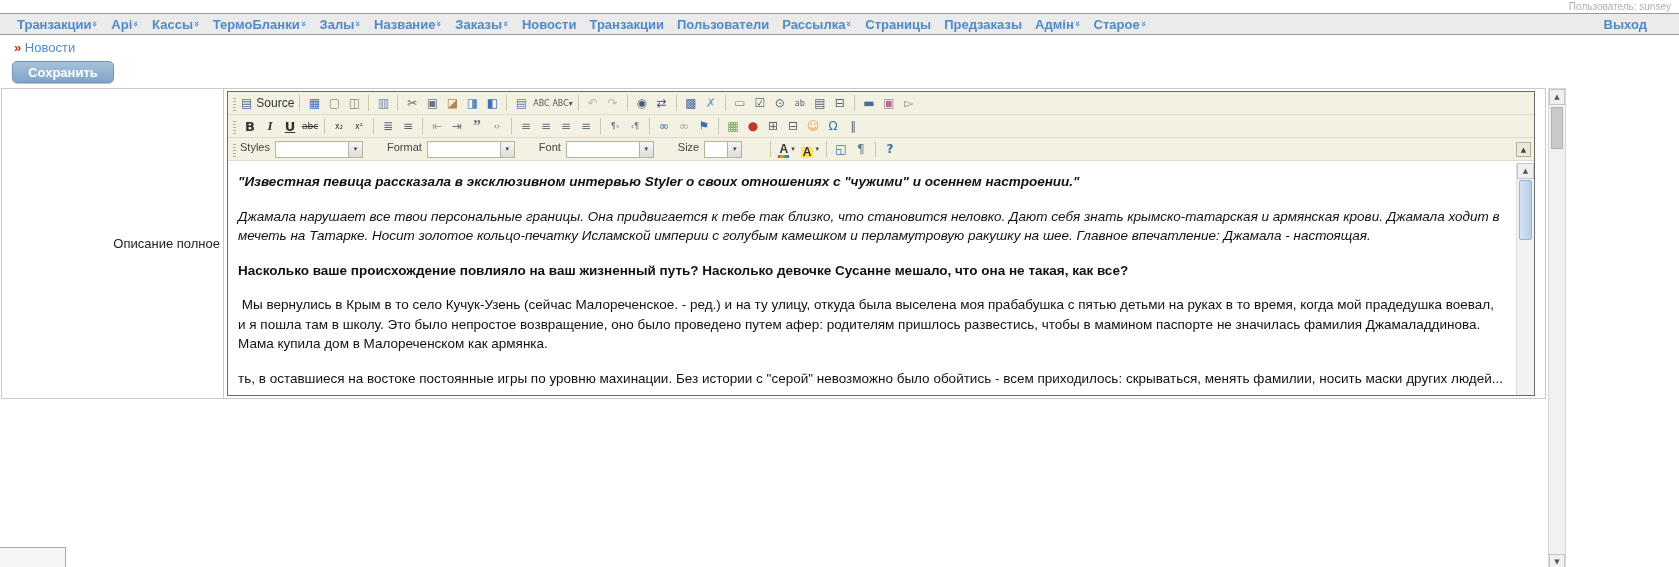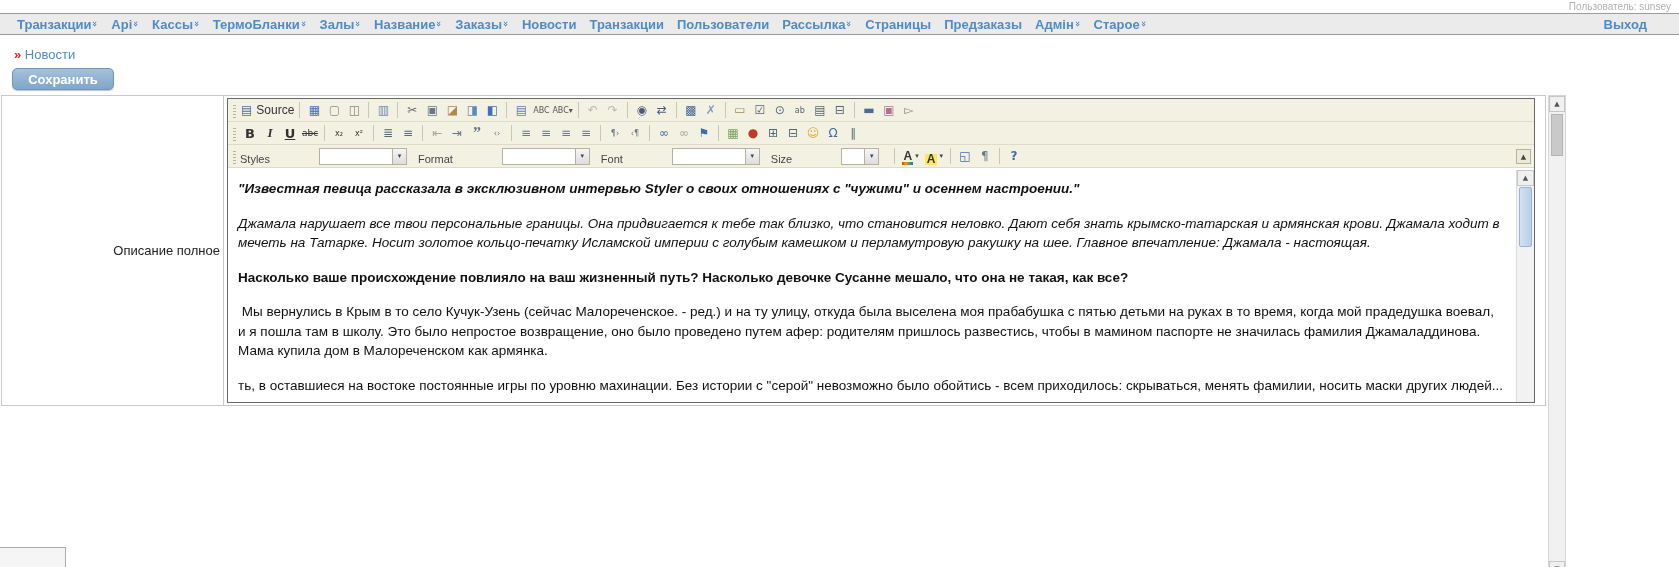--- a/index.html
+++ b/index.html
@@ -11,21 +11,21 @@
   
   .userbar{height:13px;text-align:right;padding:1px 8px 0 0;font-size:10px;color:#b0b0b0;}
   
   .navbar{height:22px;background:#ebebeb;border-top:1px solid #9b9b9b;border-bottom:1px solid #9b9b9b;
     display:flex;align-items:center;padding:0 32px 0 17px;}
   .nav-items{display:flex;gap:13px;align-items:center;flex:1;white-space:nowrap;}
   .nav-item{color:#4e8bc9;font-weight:bold;font-size:13px;cursor:pointer;display:inline-flex;align-items:center;}
   .chev{display:inline-block;transform:rotate(90deg);font-size:9px;margin-left:1px;font-family:"DejaVu Sans",sans-serif;}
   .logout{color:#4e8bc9;font-weight:bold;font-size:13px;cursor:pointer;}
   
-  .breadcrumb{margin:12px 0 0 14px;font-size:13px;height:15px;}
+  .breadcrumb{margin:5px 0 0 14px;font-size:13px;height:15px;}
   .bc-arrow{color:#cc2a2a;font-weight:bold;}
   .bc-link{color:#4e8bc9;cursor:pointer;}
   
   .savebar{margin:6px 0 5px 12px;height:22px;}
   .save-btn{min-width:102px;height:22px;border:1px solid #7296b8;border-radius:5px;
     background:linear-gradient(#a6c1db,#7fa6c9);color:#fff;font-weight:bold;font-size:13px;
     font-family:inherit;cursor:pointer;box-shadow:0 1px 1px rgba(0,0,0,.25);}
   
   .form-panel{position:relative;height:483px;overflow:hidden;width:1568px;}
   table.form{border-collapse:collapse;width:1545px;table-layout:fixed;margin-left:1px;}
@@ -78,21 +78,21 @@
     border-radius:2px;font-size:12px;cursor:pointer;font-family:"DejaVu Sans",sans-serif;flex:none;}
   .tbtn.small{font-size:8px;letter-spacing:0;}
   .tbtn.b{font-weight:bold;font-size:13px;}
   .tbtn.i{font-style:italic;font-weight:bold;font-family:"Liberation Serif",serif;font-size:13px;}
   .tbtn.u{text-decoration:underline;font-weight:bold;font-size:13px;}
   .tbtn.strike{text-decoration:line-through;font-size:9px;}
   .tbtn.quo{font-family:"Liberation Serif",serif;font-weight:bold;font-size:16px;line-height:10px;}
   .tsep{width:1px;height:16px;background:#c9c6b2;margin:0 4px;flex:none;}
   .source-label{font-size:12px;color:#333;margin-left:4px;font-family:Liberation Sans, sans-serif;}
   
-  .ddl{display:flex;align-items:flex-end;margin-right:11px;flex:none;gap:44px;}
+  .ddl{display:flex;align-items:flex-start;margin-right:24px;flex:none;}
   .ddl-label{font-size:11px;color:#444;margin-right:5px;}
   .ddl-box{width:88px;height:17px;background:#fff;border:1px solid #b5b29e;position:relative;cursor:pointer;}
   .ddl-box.sz{width:38px;}
   .ddl-arrow{position:absolute;right:0;top:0;width:14px;height:100%;background:linear-gradient(#f6f6f6,#ddd);
     border-left:1px solid #b5b29e;font-size:7px;display:flex;align-items:center;justify-content:center;color:#444;
     font-family:"DejaVu Sans",sans-serif;}
   .color-btn{display:inline-flex;align-items:flex-end;height:18px;margin:0 3px;cursor:pointer;}
   .a-stack{display:inline-flex;flex-direction:column;align-items:center;line-height:11px;}
   .a-letter{font-size:12px;font-weight:bold;color:#333;}
   .a-letter.on-yellow{background:#ffe75c;padding:0 2px;}

